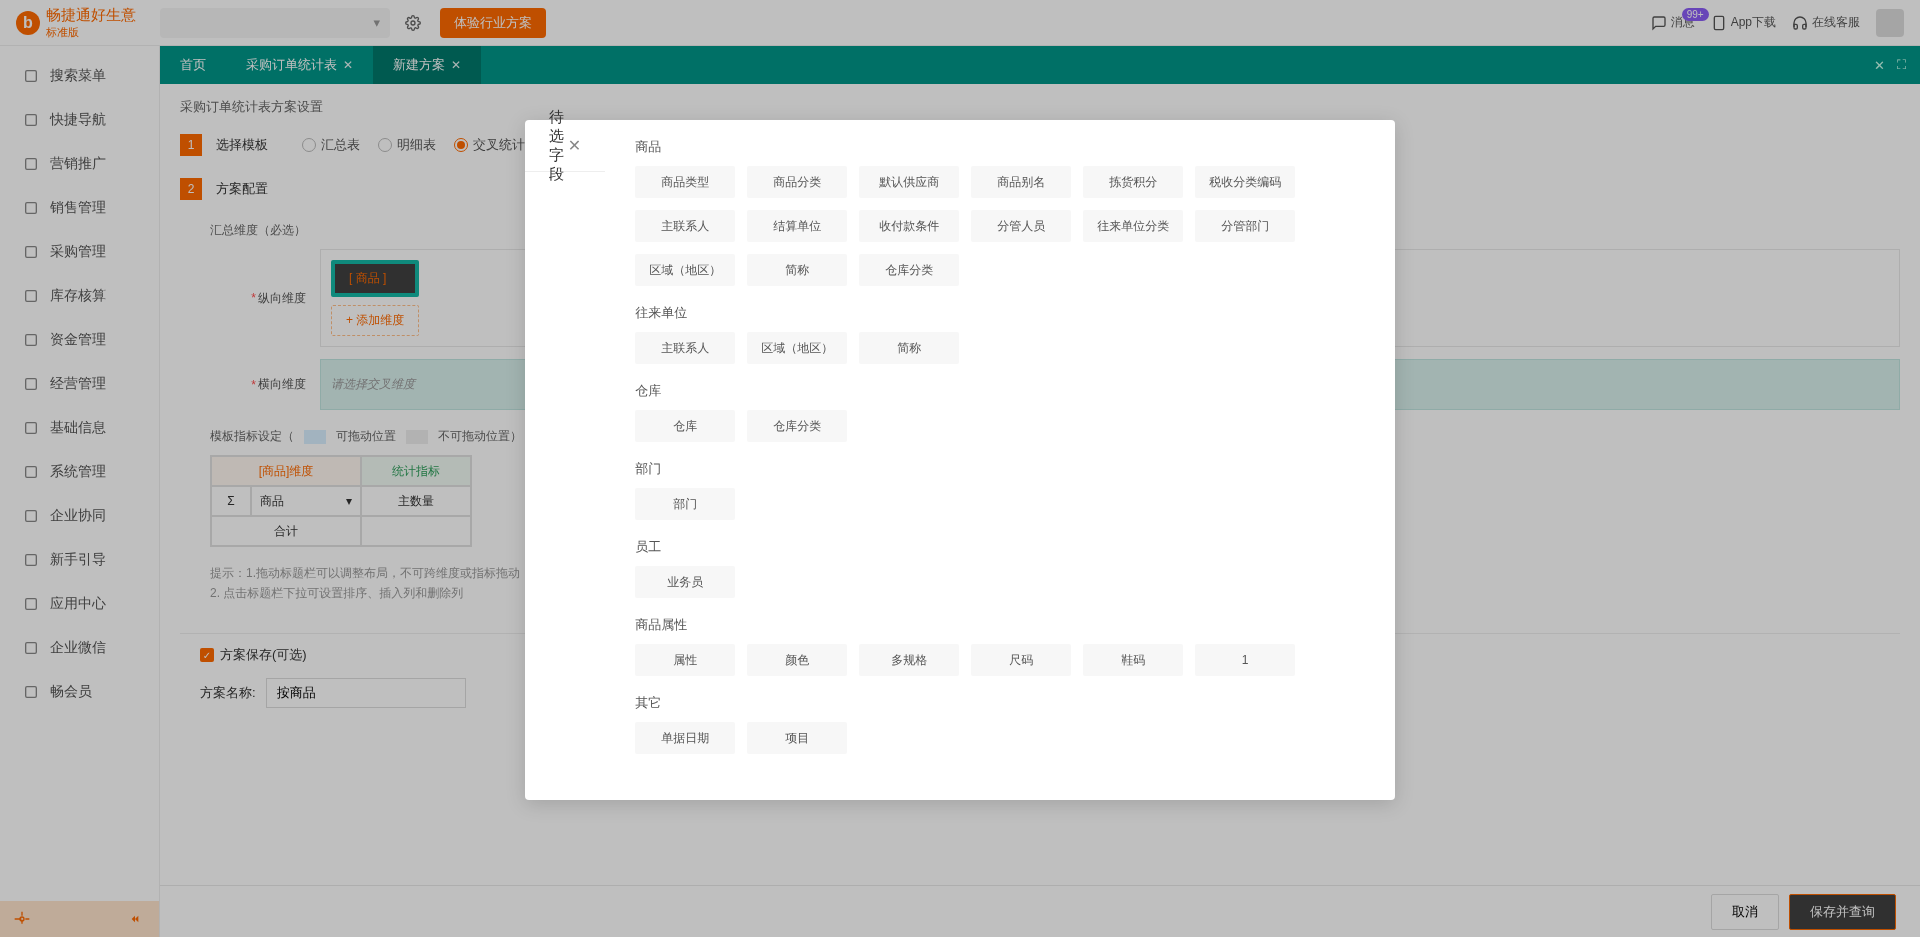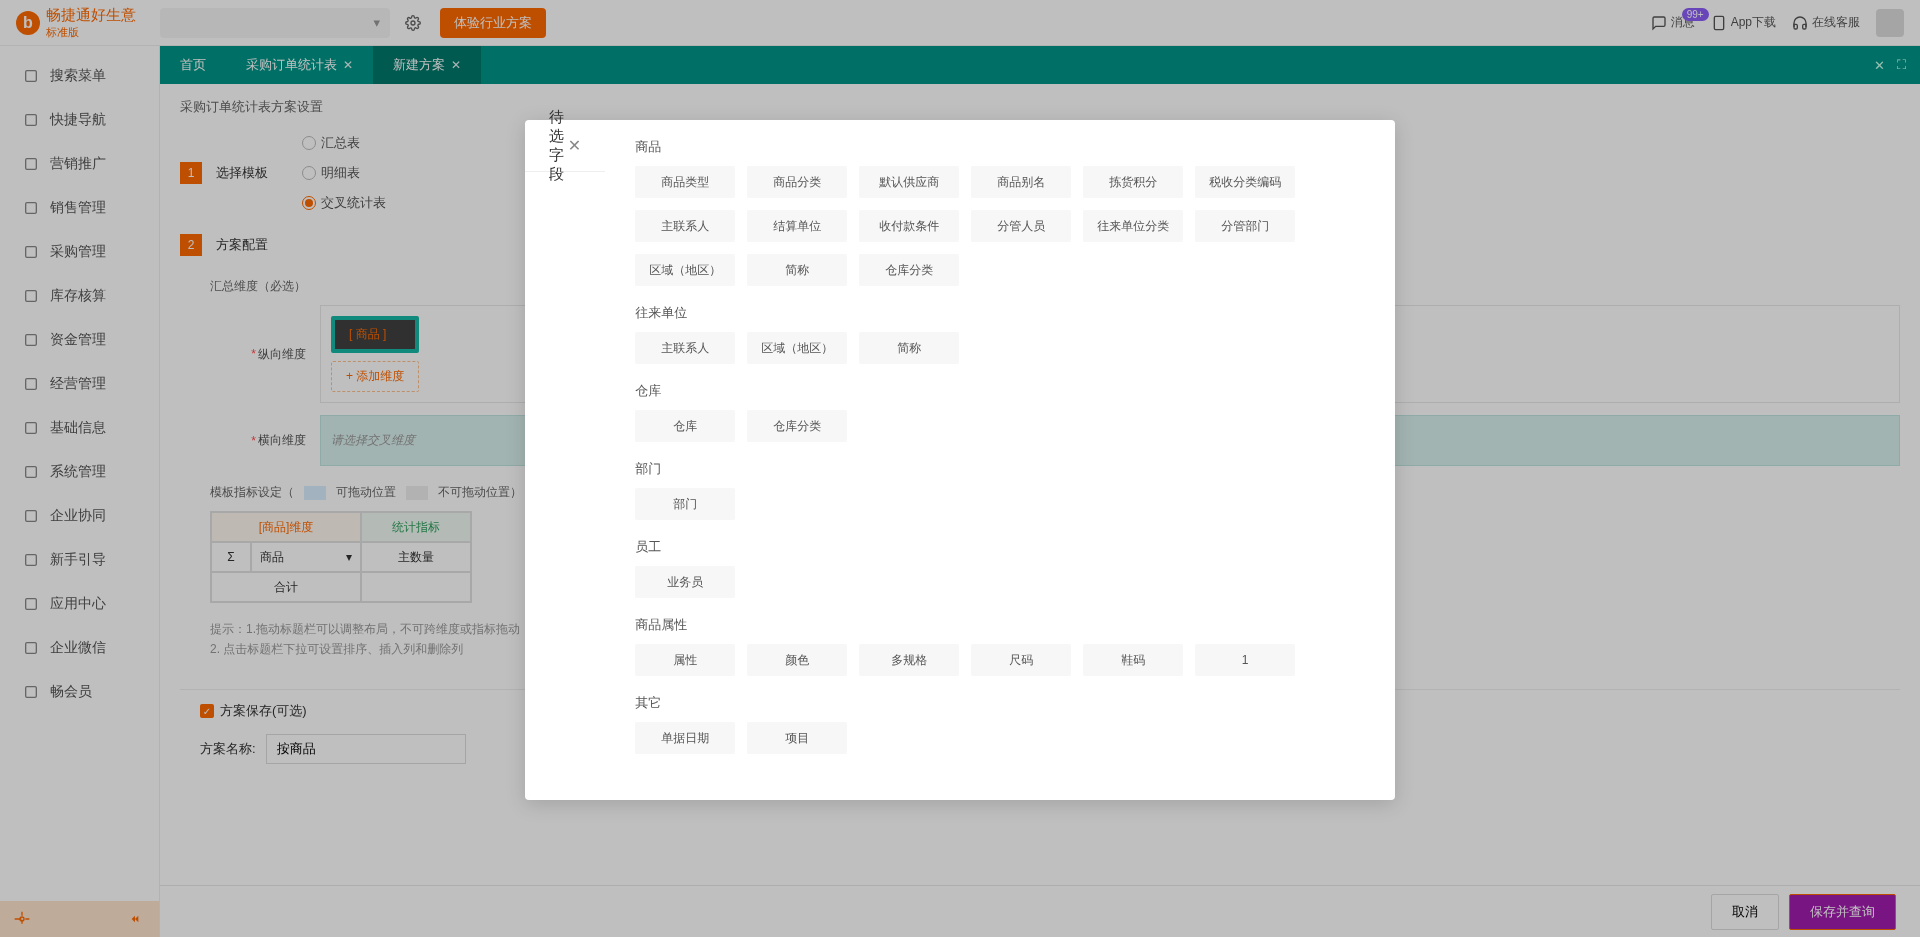--- a/index.html
+++ b/index.html
@@ -38,21 +38,21 @@
 .tab.active { background: #00786b; }
 .tab .close { font-size: 12px; opacity: .9; }
 .tabs-right { margin-left: auto; display: flex; align-items: center; gap: 12px; padding: 0 14px; color: #cfe; }
 
 .content { flex: 1; padding: 14px 20px 0 20px; overflow: auto; background: #fff; }
 .breadcrumb { font-size: 13px; color: #666; margin-bottom: 18px; }
 
 .step-row { display: flex; align-items: center; gap: 14px; margin-bottom: 22px; }
 .step-num { width: 22px; height: 22px; background: #ff6a00; color: #fff; display: flex; align-items: center; justify-content: center; font-size: 12px; }
 .step-label { font-size: 13px; font-weight: 500; }
-.radio-group { display: flex; gap: 12px; margin-left: 20px; flex-direction: column; }
+.radio-group { display: flex; gap: 18px; margin-left: 20px; }
 .radio { display: flex; align-items: center; gap: 5px; font-size: 13px; color: #555; }
 .radio-dot { width: 14px; height: 14px; border: 1px solid #bbb; border-radius: 50%; display: flex; align-items: center; justify-content: center; }
 .radio.checked .radio-dot { border-color: #ff6a00; }
 .radio.checked .radio-dot::after { content: ""; width: 8px; height: 8px; background: #ff6a00; border-radius: 50%; }
 
 .config-block { margin-left: 30px; }
 .sub-title { font-size: 12px; color: #666; margin-bottom: 10px; }
 .req-star { color: #ff4d4f; margin-right: 2px; }
 
 .dim-row { display: flex; align-items: stretch; margin-bottom: 12px; }
@@ -80,21 +80,21 @@
 
 .save-row { margin-top: 30px; padding: 12px 0 0 20px; border-top: 1px solid #eee; }
 .checkbox { display: inline-flex; align-items: center; gap: 6px; font-size: 13px; }
 .checkbox .box { width: 14px; height: 14px; background: #ff6a00; border-radius: 2px; display: flex; align-items: center; justify-content: center; color: #fff; font-size: 10px; }
 .name-row { margin-top: 14px; display: flex; align-items: center; gap: 10px; font-size: 13px; }
 .name-input { width: 200px; height: 30px; border: 1px solid #ddd; padding: 0 10px; font-size: 13px; }
 
 
 .footer-bar { height: 52px; background: #fff; border-top: 1px solid #e8e8e8; display: flex; align-items: center; justify-content: flex-end; gap: 10px; padding: 0 24px; }
 .btn { padding: 8px 20px; font-size: 13px; border-radius: 2px; border: 1px solid #ddd; background: #fff; cursor: pointer; }
-.btn.primary { background: #a21caf; color: #fff; border-color: #ff6a00; }
+.btn.primary { background: #404040; color: #fff; border-color: #ff6a00; }
 
 
 .overlay { position: absolute; inset: 0; background: rgba(0,0,0,.25); display: flex; align-items: flex-start; justify-content: center; padding-top: 120px; }
 .modal { width: 870px; max-height: 700px; background: #fff; border-radius: 4px; display: flex; flex-direction: row; box-shadow: 0 4px 20px rgba(0,0,0,.15); }
 .modal-header { height: 52px; display: flex; align-items: center; justify-content: space-between; padding: 0 24px; border-bottom: 1px solid #eee; }
 .modal-title { font-size: 15px; font-weight: 500; }
 .modal-close { font-size: 16px; color: #888; cursor: pointer; }
 .modal-body { padding: 18px 30px 28px 30px; overflow: auto; }
 .field-group { margin-bottom: 18px; }
 .fg-title { font-size: 13px; color: #555; margin-bottom: 10px; }

